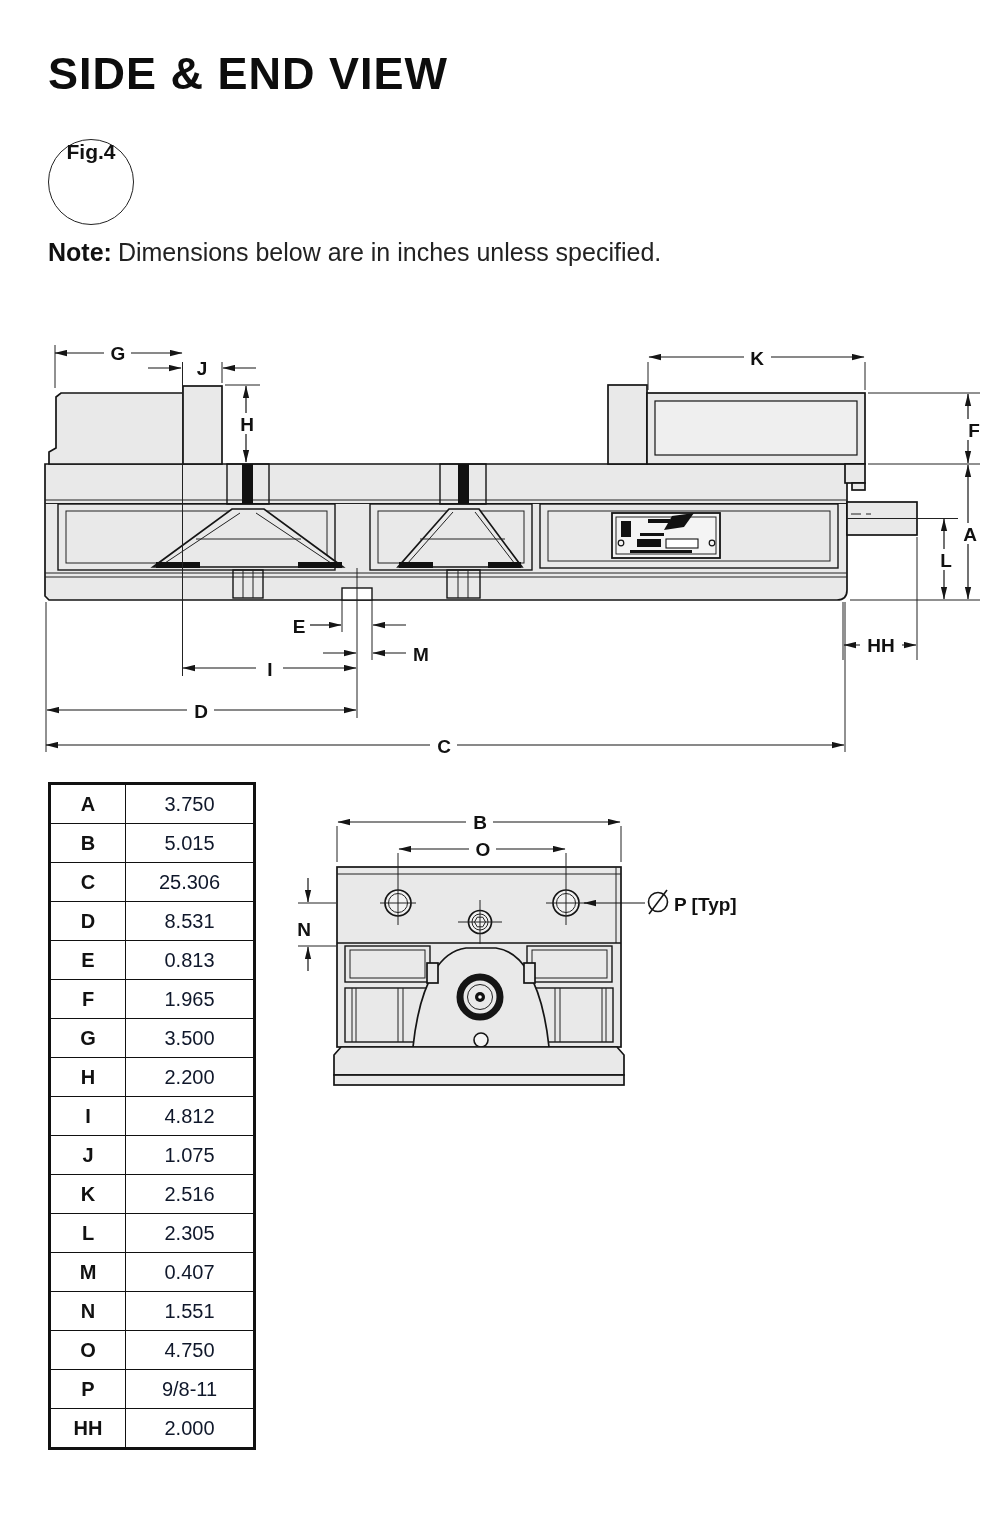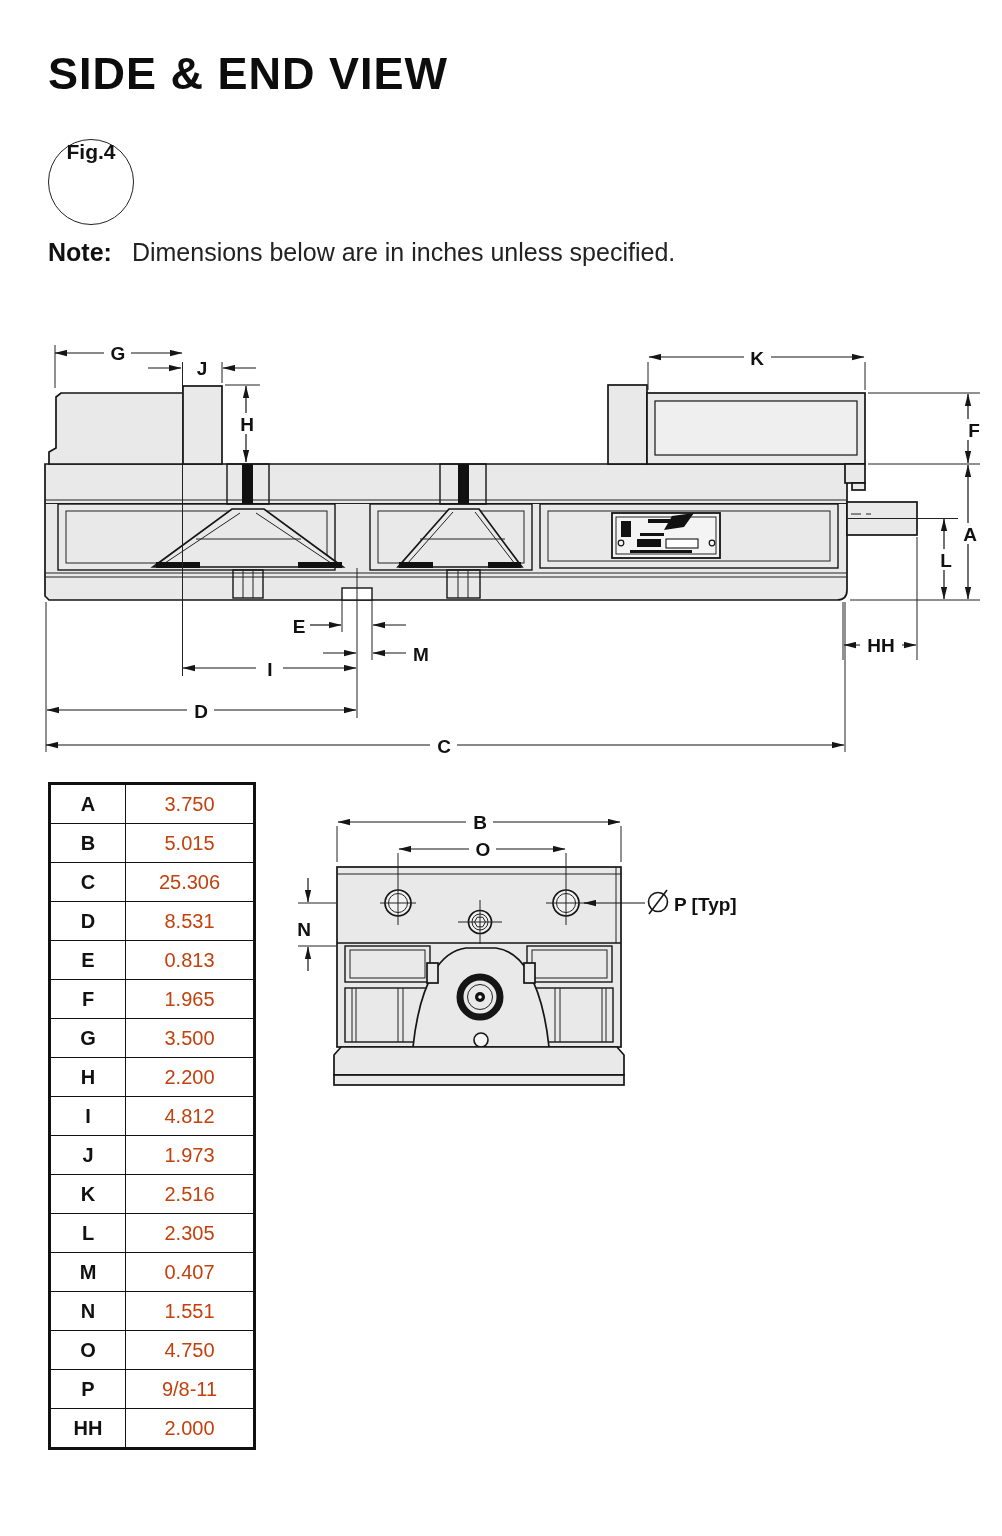--- a/index.html
+++ b/index.html
@@ -4,30 +4,30 @@
 <style>
   html,body{margin:0;padding:0;background:#fff;}
   .page{position:relative;width:1002px;height:1536px;background:#fff;overflow:hidden;
         font-family:"Liberation Sans",sans-serif;color:#111;}
   .title{position:absolute;left:48px;top:48px;font-size:45px;font-weight:bold;
          letter-spacing:1px;color:#0d0d0d;margin:0;}
   .fig-circle{position:absolute;left:48px;top:139px;width:86px;height:86px;border:1.6px solid #222;
         border-radius:50%;display:flex;align-items:flex-start;justify-content:center;box-sizing:border-box;}
   .fig-circle span{font-size:21px;font-weight:bold;color:#111;}
   .note{position:absolute;left:48px;top:238px;font-size:25px;color:#222;margin:0;width:760px;}
-  .note b{color:#111;margin-right:20px;}
+  .note b{color:#111;margin-right:6px;}
   svg.drawing{position:absolute;}
   #sideview{left:0;top:330px;}
   #endview{left:280px;top:795px;}
   .dim-table{position:absolute;left:48px;top:782px;border-collapse:collapse;
              border:3px solid #111;}
   .dim-table td{border:1.7px solid #111;height:38px;padding:0;text-align:center;
                 font-size:20px;vertical-align:middle;}
   .dim-table td.letter{width:74px;font-weight:bold;color:#111;}
-  .dim-table td.value{width:127px;color:#c2410c;}
+  .dim-table td.value{width:127px;color:#0f172a;}
   
   .oln{fill:#e9e9e9;stroke:#151515;stroke-width:1.7;}
   .oln2{fill:#efefef;stroke:#151515;stroke-width:1.2;}
   .thin{stroke:#222;stroke-width:1;fill:none;}
   .med{stroke:#151515;stroke-width:1.4;fill:none;}
   .dimline{stroke:#151515;stroke-width:1.2;fill:none;}
   .dark{fill:#111;stroke:none;}
   .lbl{font-family:"Liberation Sans",sans-serif;font-size:19px;font-weight:bold;fill:#111;}
   .whitebg{fill:#ffffff;stroke:none;}
 </style>
@@ -242,21 +242,21 @@
         <tr>
           <td class="letter">H</td>
           <td class="value">2.200</td>
         </tr>
         <tr>
           <td class="letter">I</td>
           <td class="value">4.812</td>
         </tr>
         <tr>
           <td class="letter">J</td>
-          <td class="value">1.973</td>
+          <td class="value">1.075</td>
         </tr>
         <tr>
           <td class="letter">K</td>
           <td class="value">2.516</td>
         </tr>
         <tr>
           <td class="letter">L</td>
           <td class="value">2.305</td>
         </tr>
         <tr>

